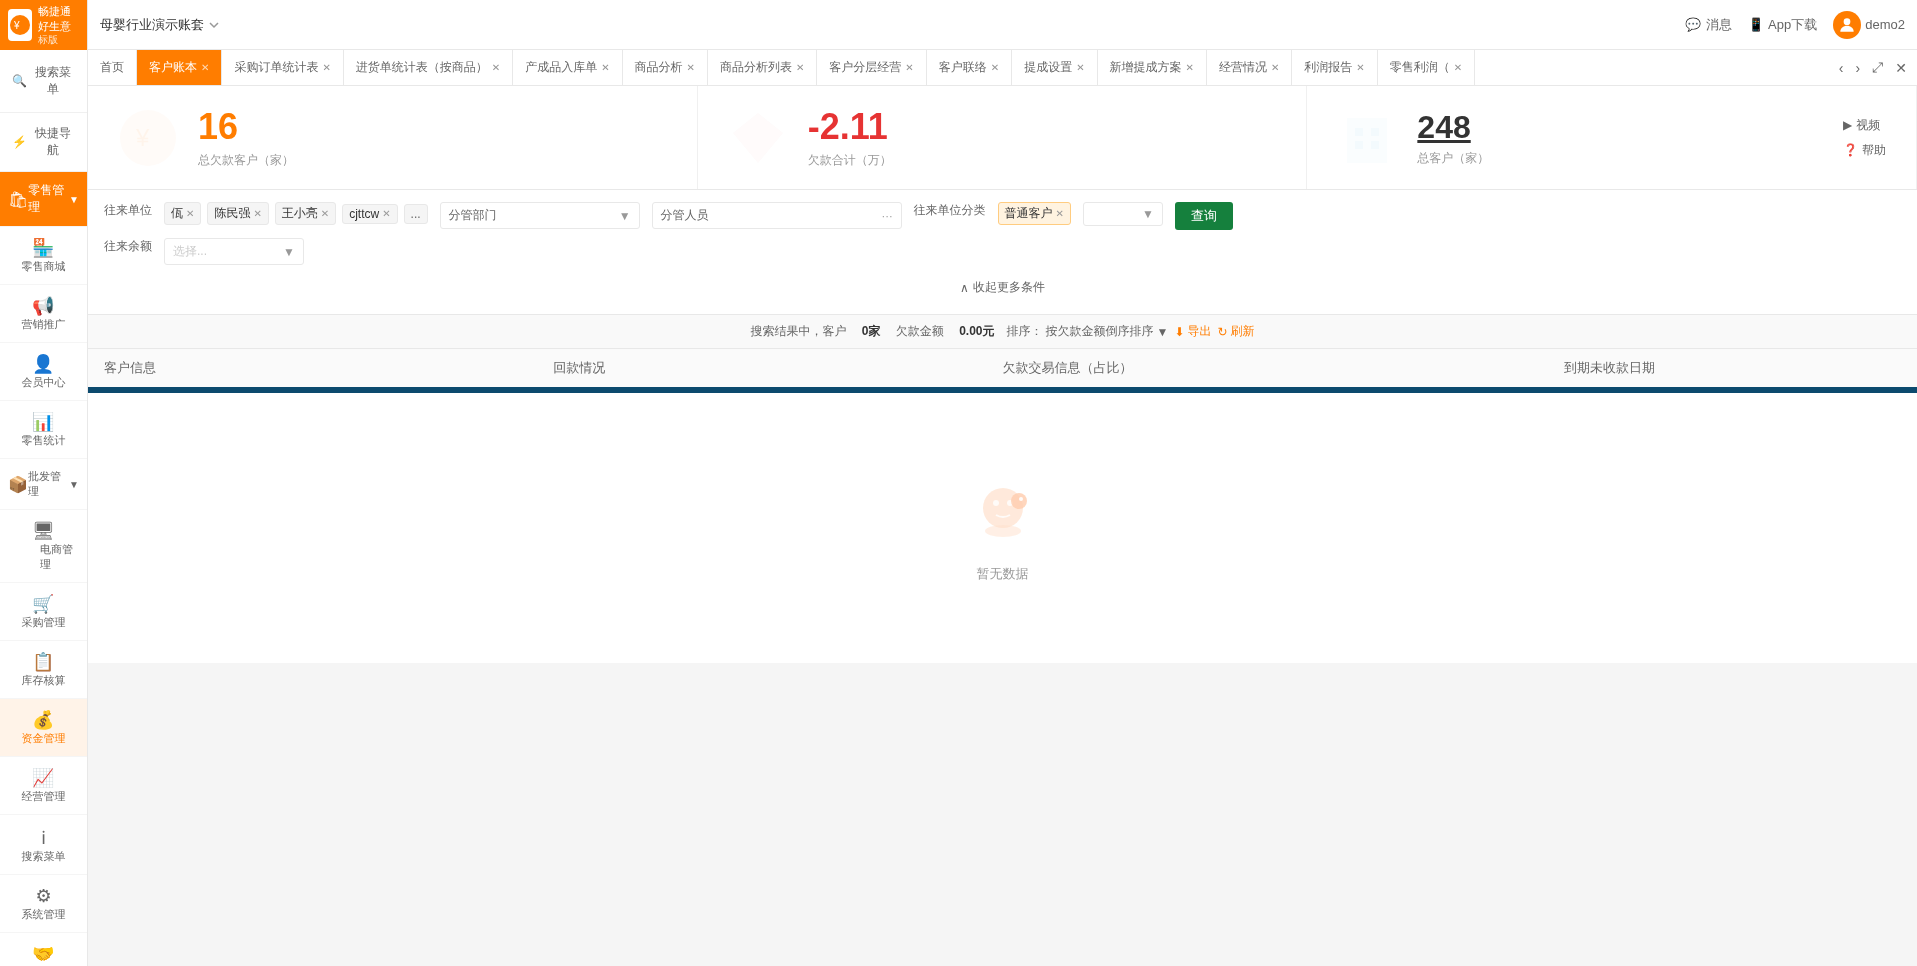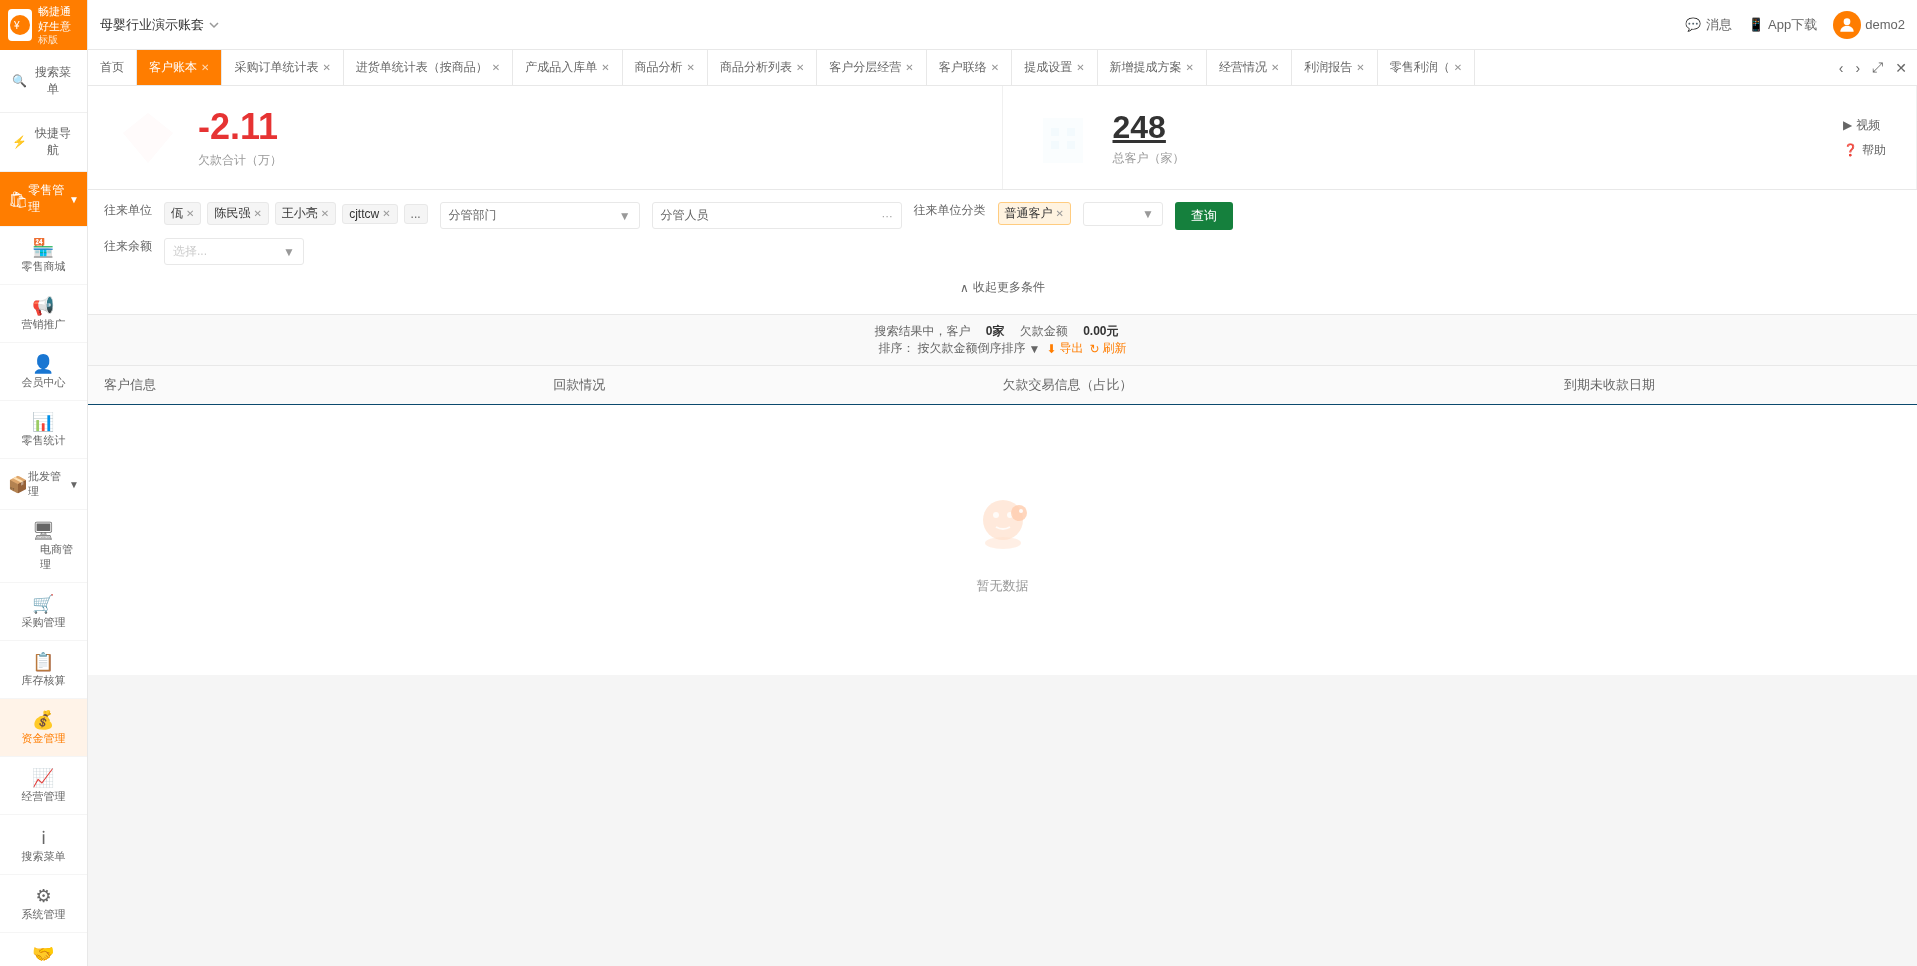--- a/index.html
+++ b/index.html
@@ -62,30 +62,30 @@
     .filter-tags { display: flex; align-items: center; gap: 6px; flex-wrap: wrap; }
     .filter-tag { display: flex; align-items: center; gap: 3px; background: #f5f5f5; border: 1px solid #e8e8e8; border-radius: 3px; padding: 2px 6px; font-size: 12px; color: #333; }
     .filter-tag .tag-close { cursor: pointer; color: #999; font-size: 10px; }
     .filter-tag.more { cursor: pointer; color: #666; }
     .filter-select { display: flex; align-items: center; gap: 4px; border: 1px solid #e8e8e8; border-radius: 3px; padding: 4px 8px; min-width: 120px; cursor: pointer; font-size: 12px; background: #fff; }
     .filter-select-wide { min-width: 200px; }
     .filter-select .arrow { margin-left: auto; color: #999; }
     .collapse-btn { display: flex; align-items: center; justify-content: center; gap: 4px; font-size: 12px; color: #666; cursor: pointer; padding: 6px; width: 100%; }
 
     
-    .result-bar { display: flex; align-items: center; justify-content: space-between; padding: 8px 16px; background: #f9f9f9; border-bottom: 1px solid #e8e8e8; flex-direction: column; }
+    .result-bar { display: flex; align-items: center; justify-content: center; padding: 8px 16px; background: #f9f9f9; border-bottom: 1px solid #e8e8e8; }
     .result-info { font-size: 12px; color: #666; }
     .result-info span { margin-right: 12px; }
     .result-actions { display: flex; align-items: center; gap: 6px; font-size: 12px; color: #666; }
     .sort-select { display: flex; align-items: center; gap: 3px; cursor: pointer; }
     .action-btn { display: flex; align-items: center; gap: 3px; cursor: pointer; color: #ff7d00; }
 
     
     .table-container { background: #fff; margin: 0; }
-    .table-header { display: flex; padding: 10px 16px; border-bottom: 1px solid #0c4a6e; background: #fafafa; }
+    .table-header { display: flex; padding: 10px 16px; border-bottom: 6px solid #0c4a6e; background: #fafafa; }
     .table-col { font-size: 13px; color: #666; font-weight: 500; }
     .table-col-1 { flex: 2; }
     .table-col-2 { flex: 2.5; }
     .table-col-3 { flex: 2; }
     .table-col-4 { flex: 1.5; }
 
     
     .empty-state { display: flex; flex-direction: column; align-items: center; justify-content: center; padding: 80px 20px; }
     .empty-icon { width: 80px; height: 80px; opacity: 0.6; margin-bottom: 12px; }
     .empty-text { font-size: 13px; color: #999; }
@@ -278,20 +278,32 @@
       <button>›</button>
       <button>⤢</button>
       <button>✕</button>
     </div>
   </div>
 
   <div class="content">
 
     <div class="stats-bar">
 
+      <div class="stat-card">
+        <div class="stat-card-icon">
+          <svg width="60" height="60" viewBox="0 0 60 60" fill="#ff7d00">
+              <circle cx="30" cy="30" r="28" opacity="0.2"></circle>
+              <text x="18" y="38" font-size="24" fill="#ff7d00" opacity="0.4">¥</text>
+            </svg>
+        </div>
+        <div class="stat-card-info">
+          <div class="stat-number orange">16</div>
+          <div class="stat-label">总欠款客户（家）</div>
+        </div>
+      </div>
 
       <div class="stat-card">
         <div class="stat-card-icon">
           <svg width="60" height="60" viewBox="0 0 60 60">
               <polygon points="30,5 55,25 30,55 5,25" fill="#e63333" opacity="0.15"></polygon>
             </svg>
         </div>
         <div class="stat-card-info">
           <div class="stat-number red">-2.11</div>
           <div class="stat-label">欠款合计（万）</div>

